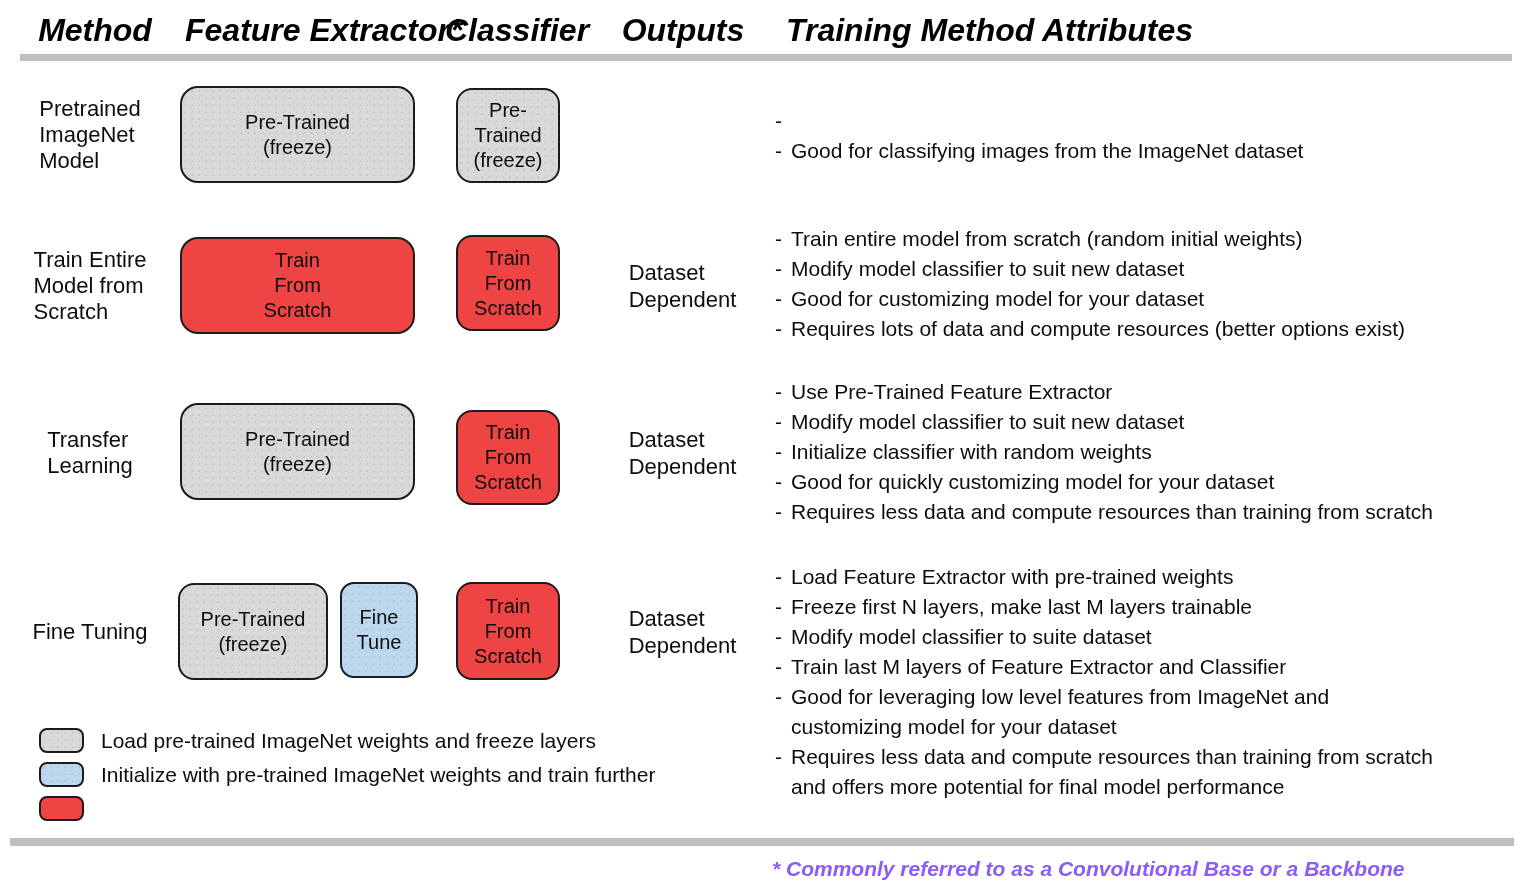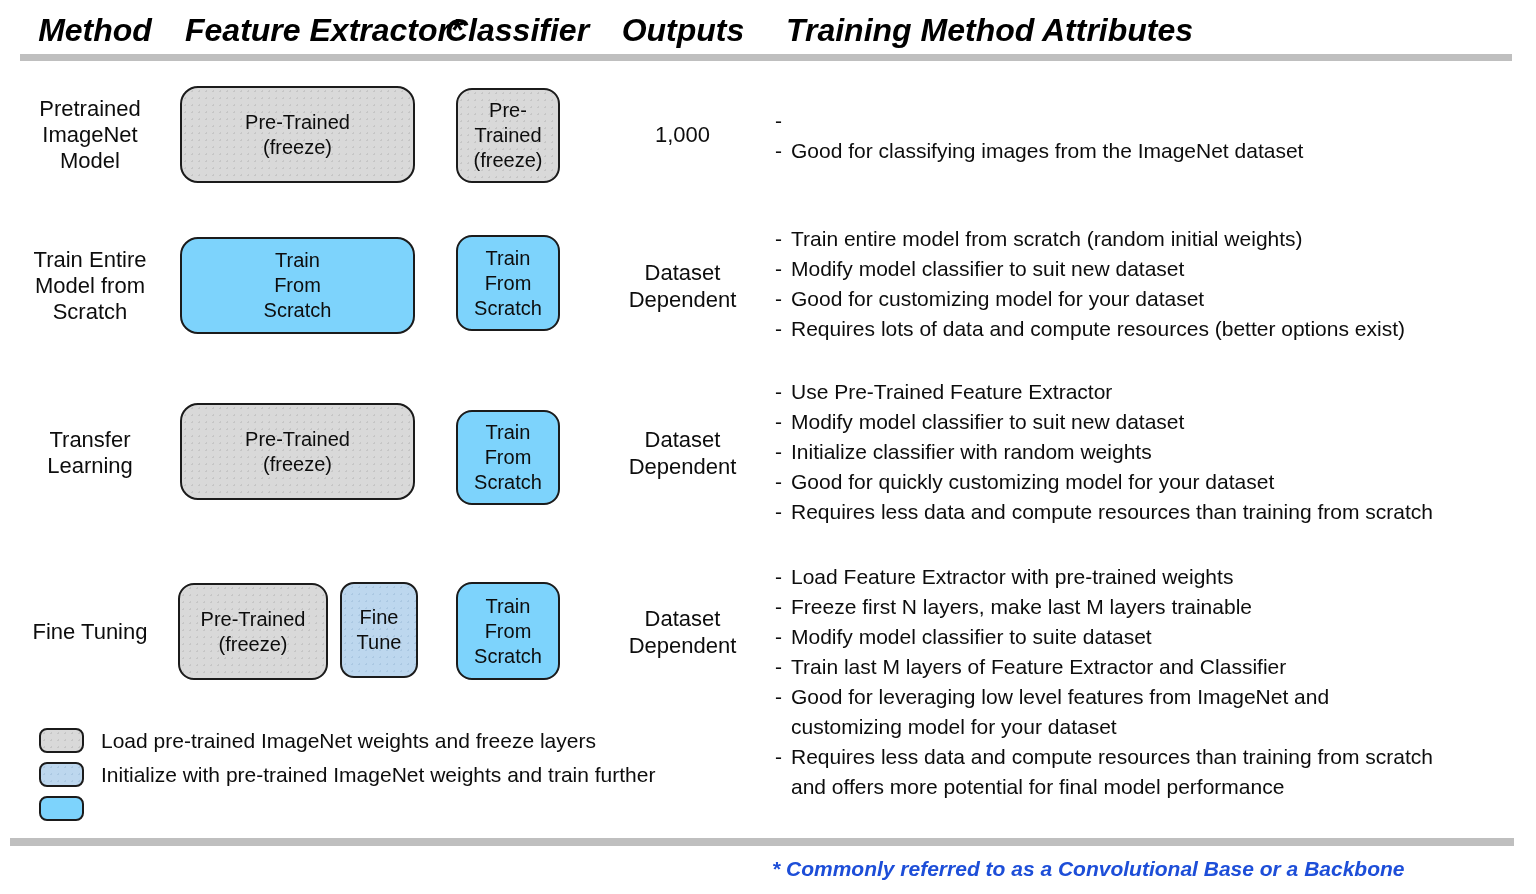--- a/index.html
+++ b/index.html
@@ -31,37 +31,37 @@
   .fill-frozen {
     background-color:#d9d9d9;
     background-image:radial-gradient(#c6c6c6 1px, rgba(0,0,0,0) 1px);
     background-size:7px 7px;
   }
   .fill-fine-tune {
     background-color:#bdd7ee;
     background-image:radial-gradient(#abc8e2 1px, rgba(0,0,0,0) 1px);
     background-size:7px 7px;
   }
-  .fill-random { background:#7dd3fc; }
+  .fill-random { background:#ef4444; }
 
   .fe   { left:180px; width:235px; height:97px; border-radius:18px; }
   .fe-r1{ top:86px; }  .fe-r2{ top:237px; }  .fe-r3{ top:403px; }
   .fe-a { left:178px; width:150px; height:97px; top:583px; border-radius:16px; }
   .fe-b { left:340px; width:78px;  height:96px; top:582px; border-radius:14px; font-size:20px; }
 
   .cl   { left:456px; width:104px; border-radius:16px; }
   .cl-r1{ top:88px;  height:95px; }
   .cl-r2{ top:235px; height:96px; }
   .cl-r3{ top:410px; height:95px; }
   .cl-r4{ top:582px; height:98px; }
 
   
   .method, .outputs {
     position:absolute; display:flex; align-items:center; justify-content:center;
-    text-align:center; white-space:pre-line;
+    white-space:pre-line;
   }
   .method  { left:10px;  width:160px; font-size:22px; line-height:26px; }
   .outputs { left:600px; width:165px; font-size:22px; line-height:27px; }
   .row1 { top:86px;  height:97px; }
   .row2 { top:237px; height:97px; }
   .row3 { top:403px; height:100px; }
   .row4 { top:583px; height:97px; }
 
   
   .attrs { position:absolute; left:775px; width:750px; font-size:21px; line-height:30px; }
@@ -74,21 +74,21 @@
   .legend-row { position:absolute; left:39px; height:25px; display:flex; align-items:center; }
   .lg1{ top:728px; } .lg2{ top:762px; } .lg3{ top:796px; }
   .swatch {
     width:45px; height:25px; border:2.5px solid #1b1b1b; border-radius:8px;
     box-sizing:border-box; margin-right:17px; flex:0 0 auto;
   }
   .legend-label { font-size:21px; white-space:nowrap; }
 
   .footnote {
     position:absolute; left:772px; top:857px; font-size:21px; font-weight:bold;
-    font-style:italic; white-space:nowrap; color:#1d4ed8;
+    font-style:italic; white-space:nowrap; color:#8b5cf6;
   }
 </style>
 </head>
 <body>
 
 <div class="page">
 
   <div class="col-header h-method">Method</div>
   <div class="col-header h-feature">Feature Extractor*</div>
   <div class="col-header h-classifier">Classifier</div>
@@ -97,21 +97,20 @@
 
   <div class="divider divider-top"></div>
 
   <div class="method row1">Pretrained
 ImageNet
 Model</div>
   <div class="box fe fe-r1 fill-frozen">Pre-Trained
 (freeze)</div>
   <div class="box cl cl-r1 fill-frozen">Pre-Trained
 (freeze)</div>
-  <div class="outputs row1">1,000</div>
   <div class="attrs attrs-r1">
     <div class="bullet">
         <span class="dash">-</span>
       </div>
     <div class="bullet">
         <span class="dash">-</span>
         <span class="btext">Good for classifying images from the ImageNet dataset</span>
       </div>
   </div>
 

